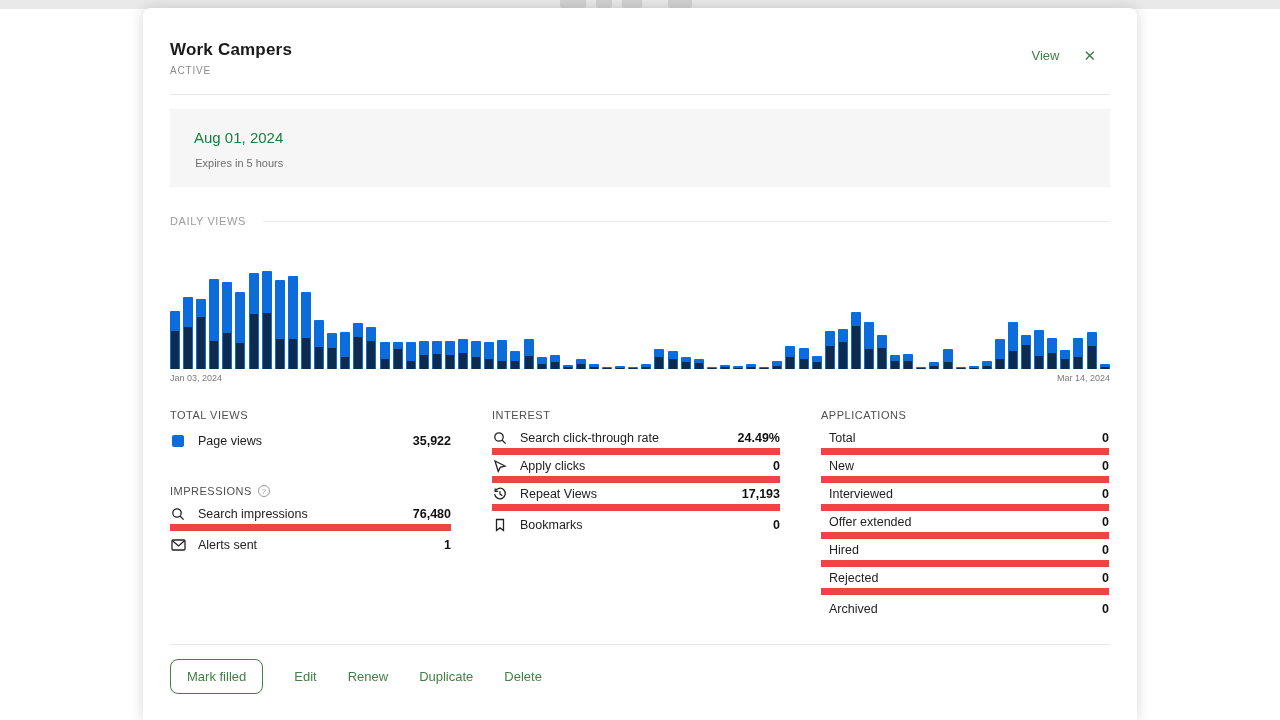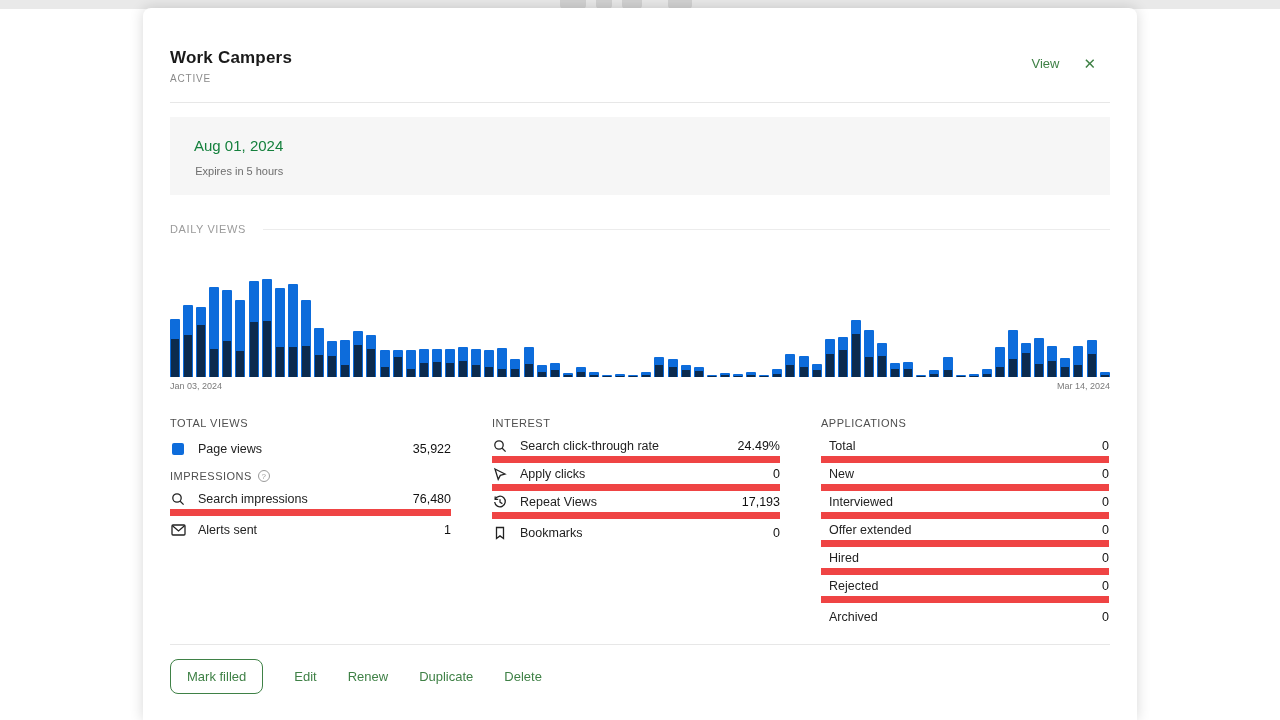--- a/index.html
+++ b/index.html
@@ -2,21 +2,21 @@
 <html style="--green: #3f8146; --blue: #0d6cdb; --navy: #0c2b4e;"><head>
 <meta charset="utf-8">
 <style>
   * { margin:0; padding:0; box-sizing:border-box; }
   html,body { width:1280px; height:720px; overflow:hidden; background:#fff;
     font-family:"Liberation Sans", sans-serif; }
   .page-strip { position:absolute; top:0; left:0; width:1280px; height:9px; background:#e9e9e9; }
   .strip-blob { position:absolute; top:0; height:9px; background:#d2d2d2; border-radius:0 0 4px 4px; }
   .card { position:absolute; left:143px; top:8px; width:994px; height:712px;
     background:#fff; border-radius:8px 8px 0 0; box-shadow:0 0 14px rgba(0,0,0,.16);
-    padding:40px 27px 0 27px; }
+    padding:32px 27px 0 27px; }
   
   .hdr { display:flex; justify-content:space-between; align-items:flex-start; }
   .title { font-size:17px; font-weight:bold; color:#1a1a1a; letter-spacing:.2px; }
   .status { font-size:10px; color:#8a8a8a; letter-spacing:.8px; margin-top:5px; }
   .hdr-actions { display:flex; align-items:center; gap:24px; margin-top:8px; margin-right:14px; }
   .link { color:var(--green); font-size:13px; cursor:pointer; text-decoration:none; }
   .close-x { color:var(--green); font-size:15px; cursor:pointer; line-height:1; }
   .divider { height:1px; background:#e7e7e7; }
   .hdr-divider { margin-top:18px; }
   
@@ -45,24 +45,24 @@
   
   .stats { display:grid; grid-template-columns:281px 288px 288px; column-gap:41px; margin-top:26px; }
   .sec-title { font-size:11px; color:#4f4f4f; letter-spacing:.5px; display:flex; align-items:center; gap:6px; }
   .help { width:12px; height:12px; border:1px solid #9b9b9b; border-radius:50%; color:#9b9b9b;
     font-size:8px; display:inline-flex; align-items:center; justify-content:center; }
   .rows { margin-top:6px; }
   .srow { display:flex; align-items:center; height:28px; border-bottom:7px solid #ef4444; }
   .srow:last-child { border-bottom:none; }
   .srow .ic { width:16px; display:flex; align-items:center; justify-content:center; margin-right:12px; flex:0 0 16px; }
   .srow .lbl { font-size:12.5px; color:#222; flex:1; }
-  .srow .val { font-size:12.5px; font-weight:normal; color:#111; }
+  .srow .val { font-size:12.5px; font-weight:bold; color:#111; }
   .swatch { width:12px; height:12px; border-radius:2px; }
   .apps .srow { padding-left:8px; }
-  .impressions-title { margin-top:7px; }
+  .impressions-title { margin-top:30px; }
   svg.g { stroke:#222; fill:none; stroke-width:1.3; }
   
   .foot-divider { position:absolute; left:27px; right:27px; bottom:75px; height:1px; background:#e7e7e7; }
   .footer { position:absolute; left:27px; bottom:26px; display:flex; align-items:center; gap:31px; }
   .btn-outline { border:1px solid var(--green); color:var(--green); background:#fff;
     font-size:13px; padding:9px 16px; border-radius:8px; cursor:pointer;
     font-family:"Liberation Sans", sans-serif; }
   .footer .link { font-size:13px; }
 </style>
 </head>

